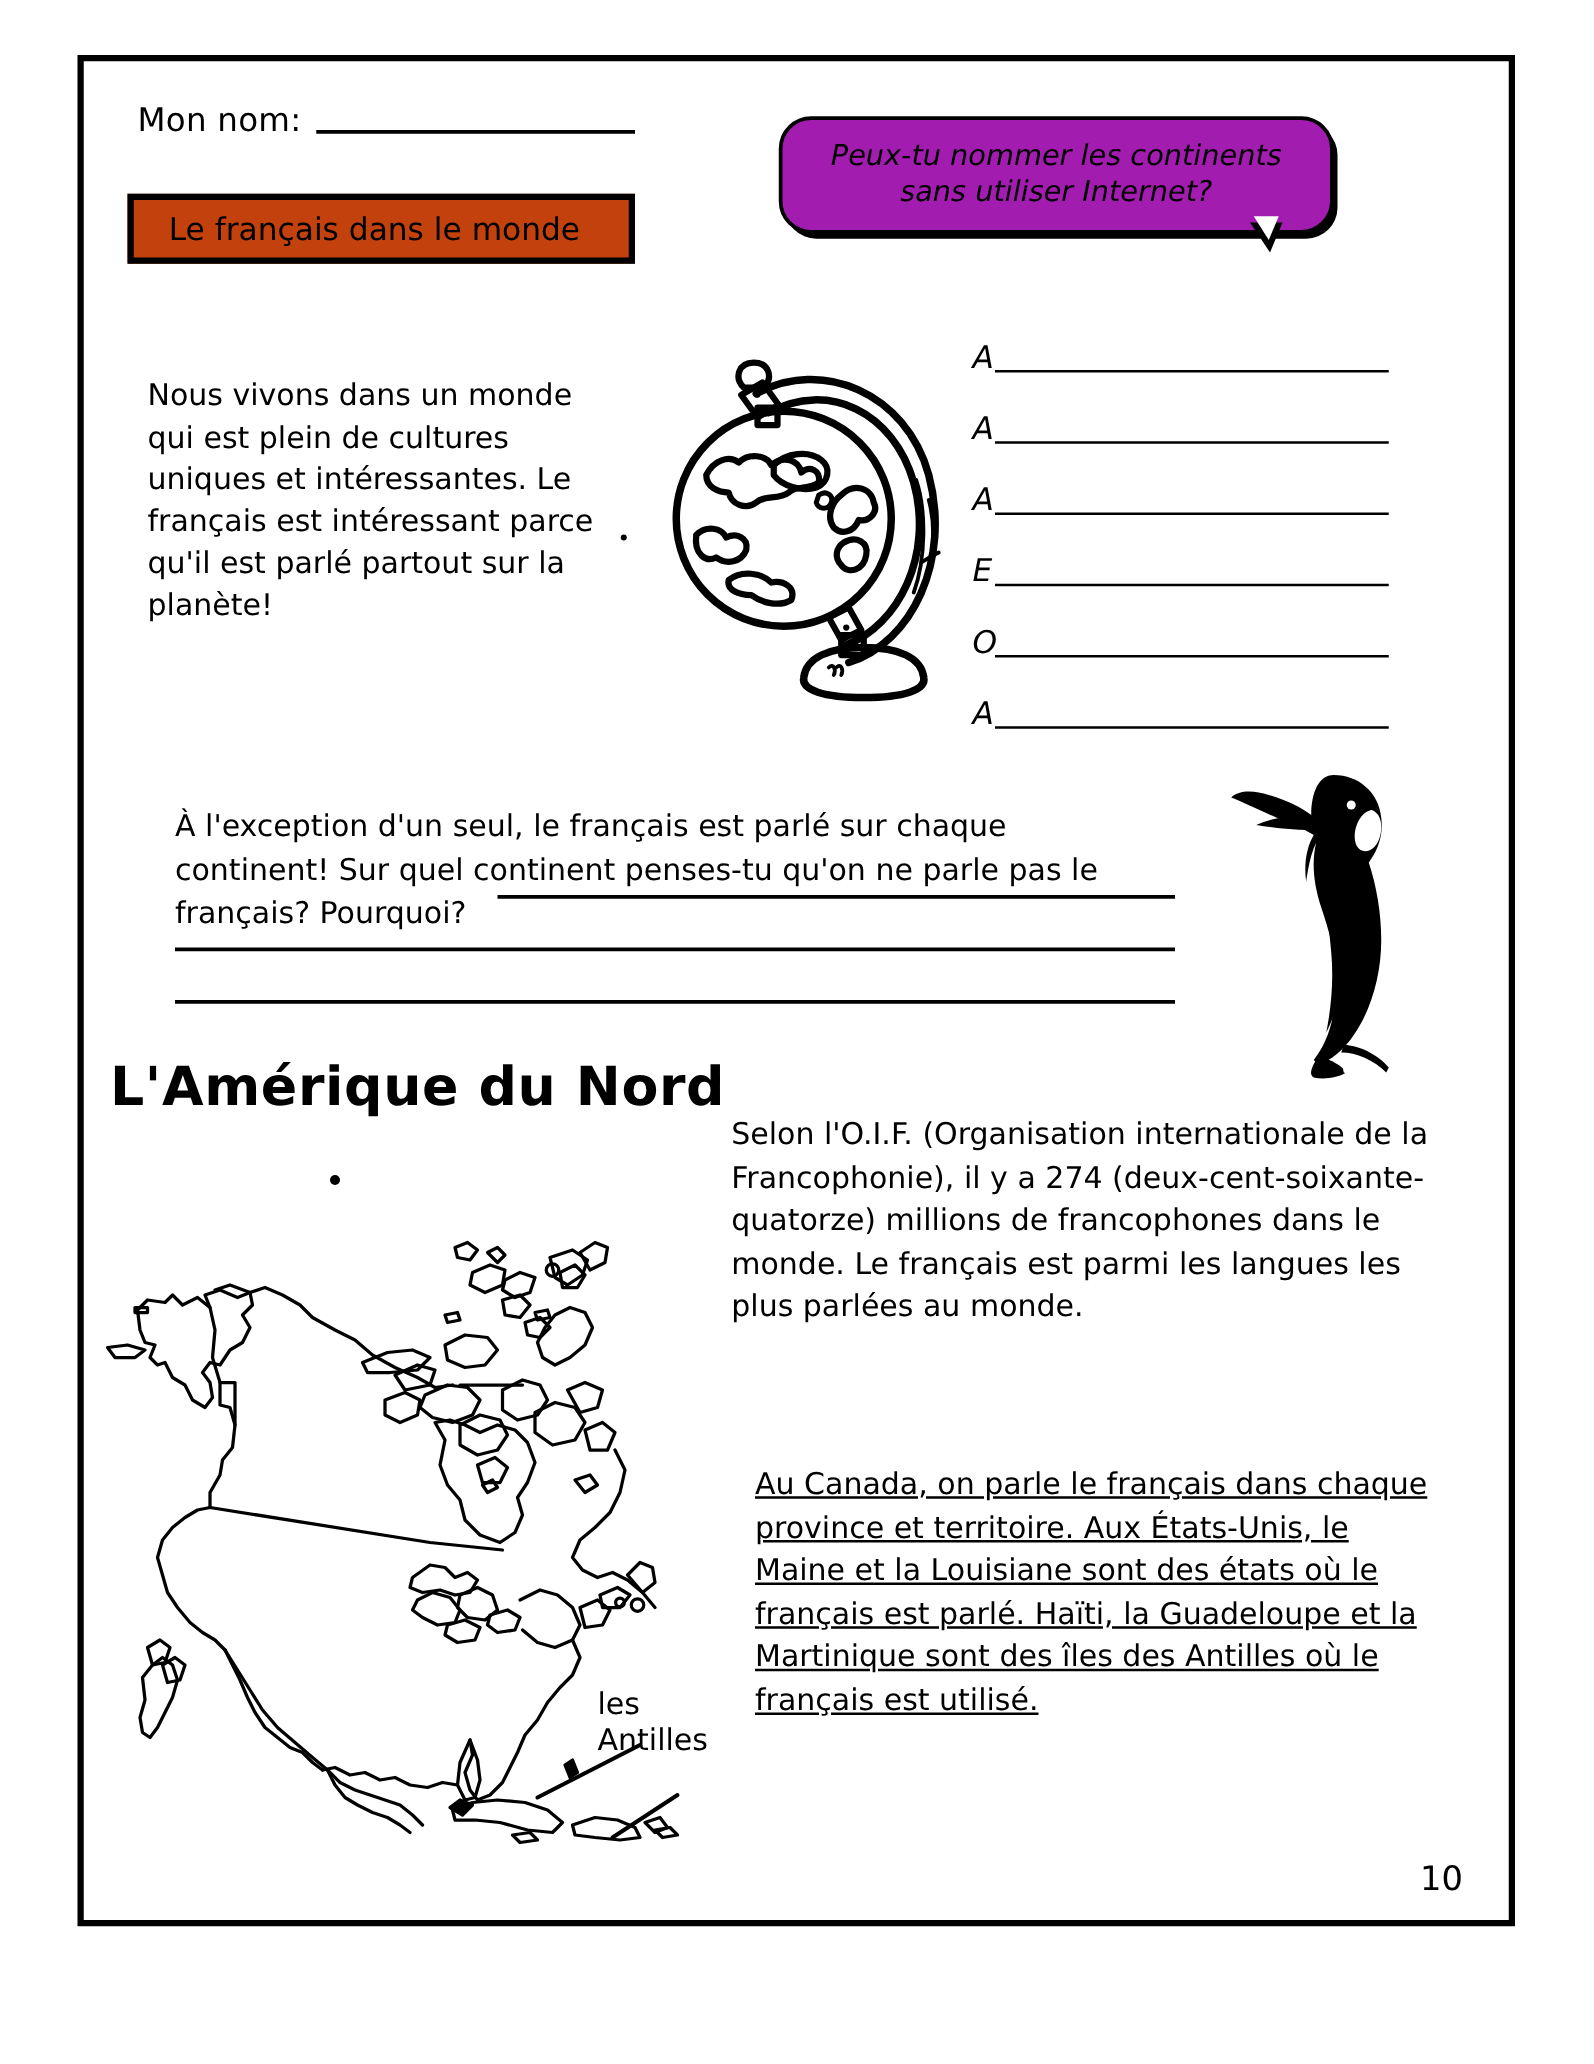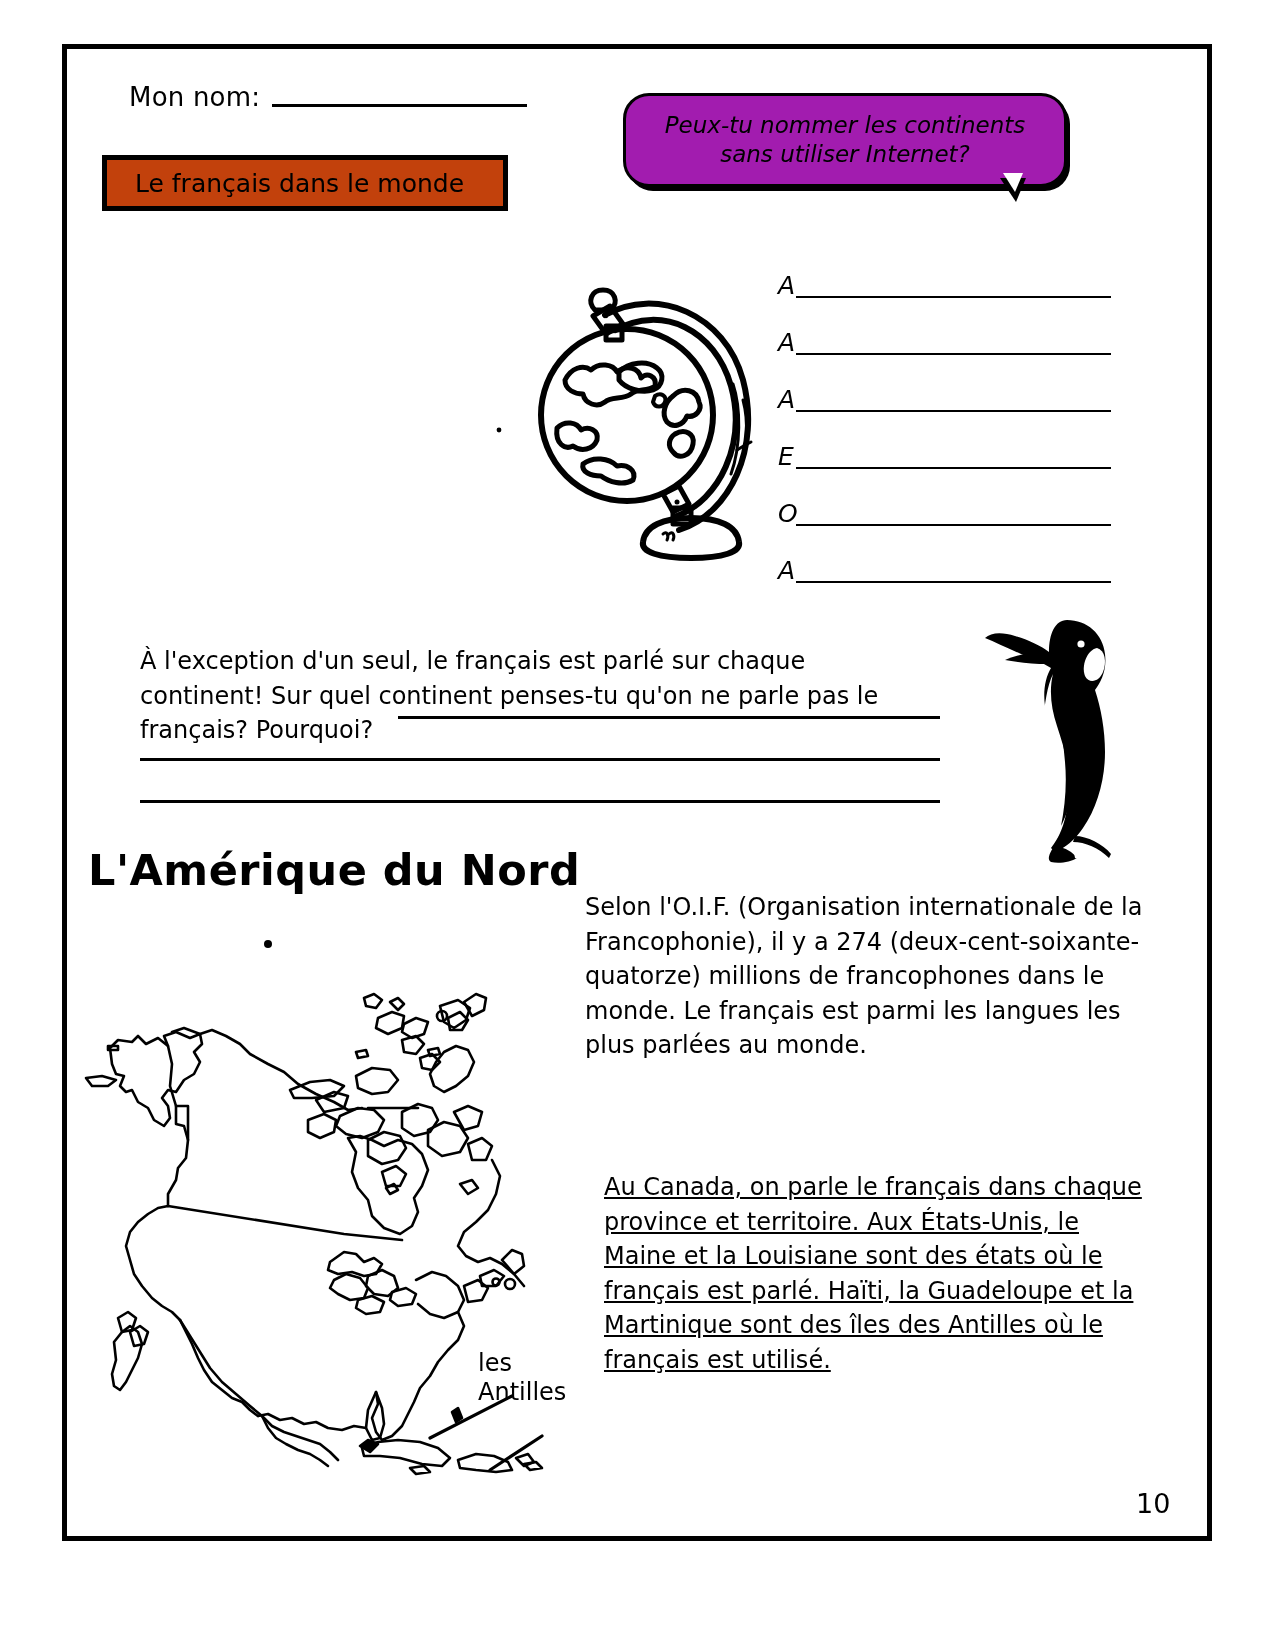--- a/index.html
+++ b/index.html
@@ -28,21 +28,20 @@
     box-sizing: border-box;
   }
 
   
   .name-row {
     position: absolute;
     left: 110px;
     top: 82px;
     display: flex;
     align-items: flex-end;
-    margin-left: 19px;
   }
   .name-label {
     font-size: 26px;
     color: #000;
     letter-spacing: .2px;
     white-space: nowrap;
   }
   .name-rule {
     width: 255px;
     height: 0;
@@ -279,20 +278,21 @@
     <span class="title-box-text">Le français dans le monde</span>
   </div>
 
   <div class="bubble">
     <span class="bubble-line">Peux-tu nommer les continents</span>
     <span class="bubble-line">sans utiliser Internet?</span>
   </div>
   <div class="bubble-tail"></div>
   <div class="bubble-tail-inner"></div>
 
+  <div class="intro-para">Nous vivons dans un monde qui est plein de cultures uniques et intéressantes. Le français est intéressant parce qu'il est parlé partout sur la planète!</div>
 
   <div class="globe-art">
     <svg width="280" height="300" viewBox="0 0 280 300" fill="none" stroke="#000" stroke-width="6" stroke-linecap="round" stroke-linejoin="round">
 
       <path d="M118 47 C 170 18, 238 46, 256 112 C 274 180, 243 246, 192 262"></path>
       <path d="M128 62 C 176 36, 228 62, 244 118 C 260 176, 232 232, 190 248"></path>
 
       <path d="M108 42 C 100 34, 104 22, 116 22 C 128 22, 132 34, 124 42 Z" stroke-width="5"></path>
       <path d="M106 48 L 123 38 L 136 56 L 119 66 Z" stroke-width="5"></path>
       <rect x="119" y="58" width="16" height="14" stroke-width="5"></rect>

